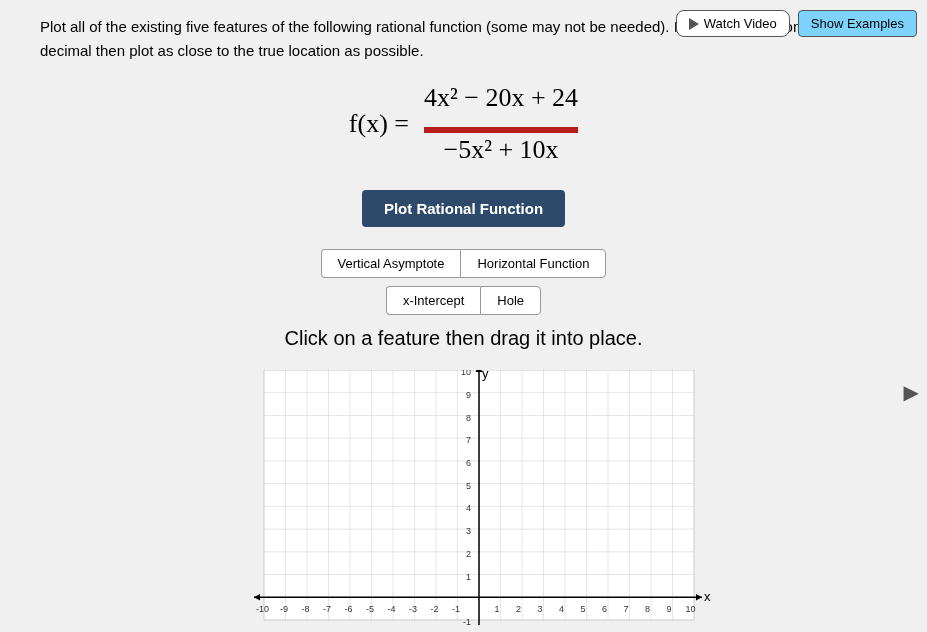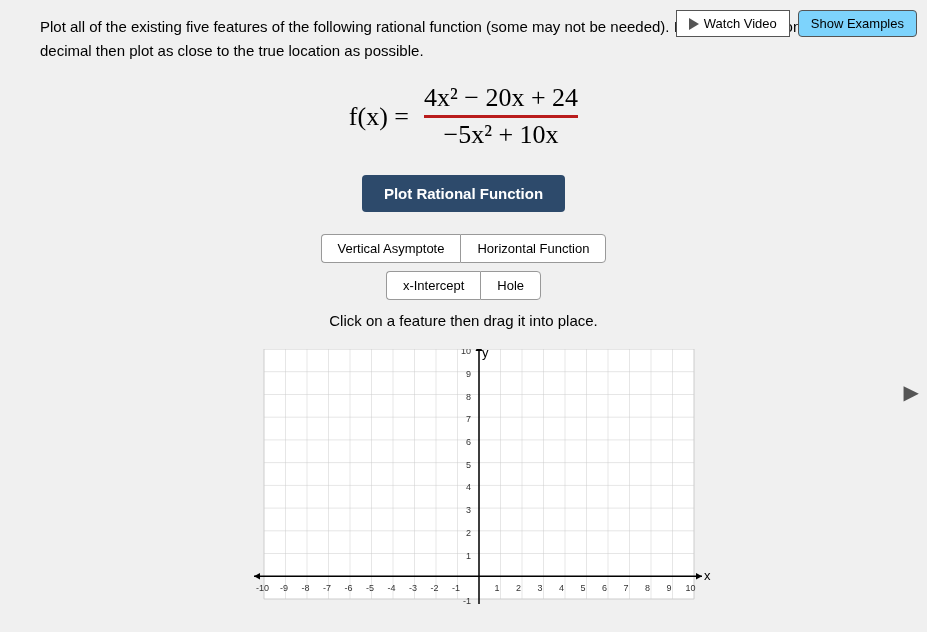--- a/index.html
+++ b/index.html
@@ -20,21 +20,21 @@
       gap: 8px;
       align-items: center;
     }
 
     .watch-video-btn {
       display: flex;
       align-items: center;
       gap: 5px;
       border: 1.5px solid #555;
       background: white;
-      border-radius: 0;
+      border-radius: 8px;
       padding: 5px 12px;
       font-family: Arial, sans-serif;
       font-size: 13px;
       cursor: pointer;
     }
 
     .play-icon {
       width: 0;
       height: 0;
       border-top: 6px solid transparent;
@@ -74,22 +74,22 @@
 
     .function-display .fraction {
       display: inline-flex;
       flex-direction: column;
       align-items: center;
       vertical-align: middle;
       margin-left: 8px;
     }
 
     .fraction .numerator {
-      border-bottom: 3px solid #b91c1c;
-      padding-bottom: 2px;
+      border-bottom: 6px solid #b91c1c;
+      padding-bottom: 14px;
       font-size: 26px;
     }
 
     .fraction .denominator {
       padding-top: 2px;
       font-size: 26px;
     }
 
     .fx-label {
       font-size: 26px;
@@ -147,21 +147,21 @@
     .tab-row:last-child .tab-btn:first-child {
       border-radius: 4px 0 0 4px;
     }
     .tab-row:last-child .tab-btn:last-child {
       border-radius: 0 4px 4px 0;
     }
 
     .click-instruction {
       text-align: center;
       font-family: Arial, sans-serif;
-      font-size: 15px;
+      font-size: 20px;
       margin-bottom: 10px;
     }
 
     .graph-container {
       position: relative;
       width: 560px;
       height: 300px;
       margin: 0 auto;
     }
 

